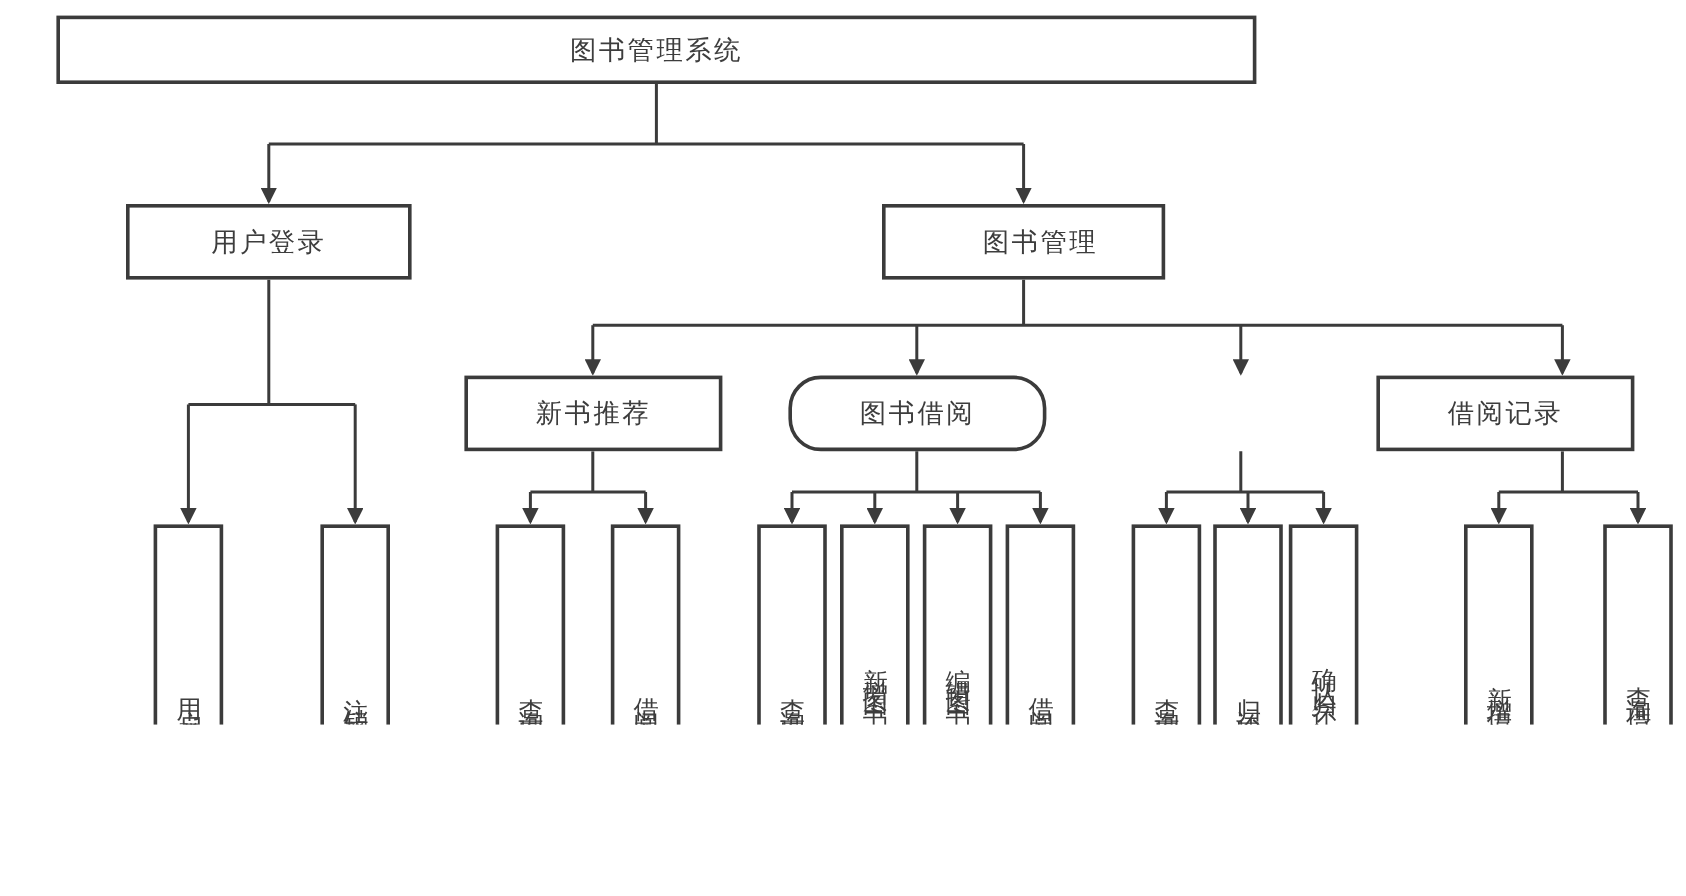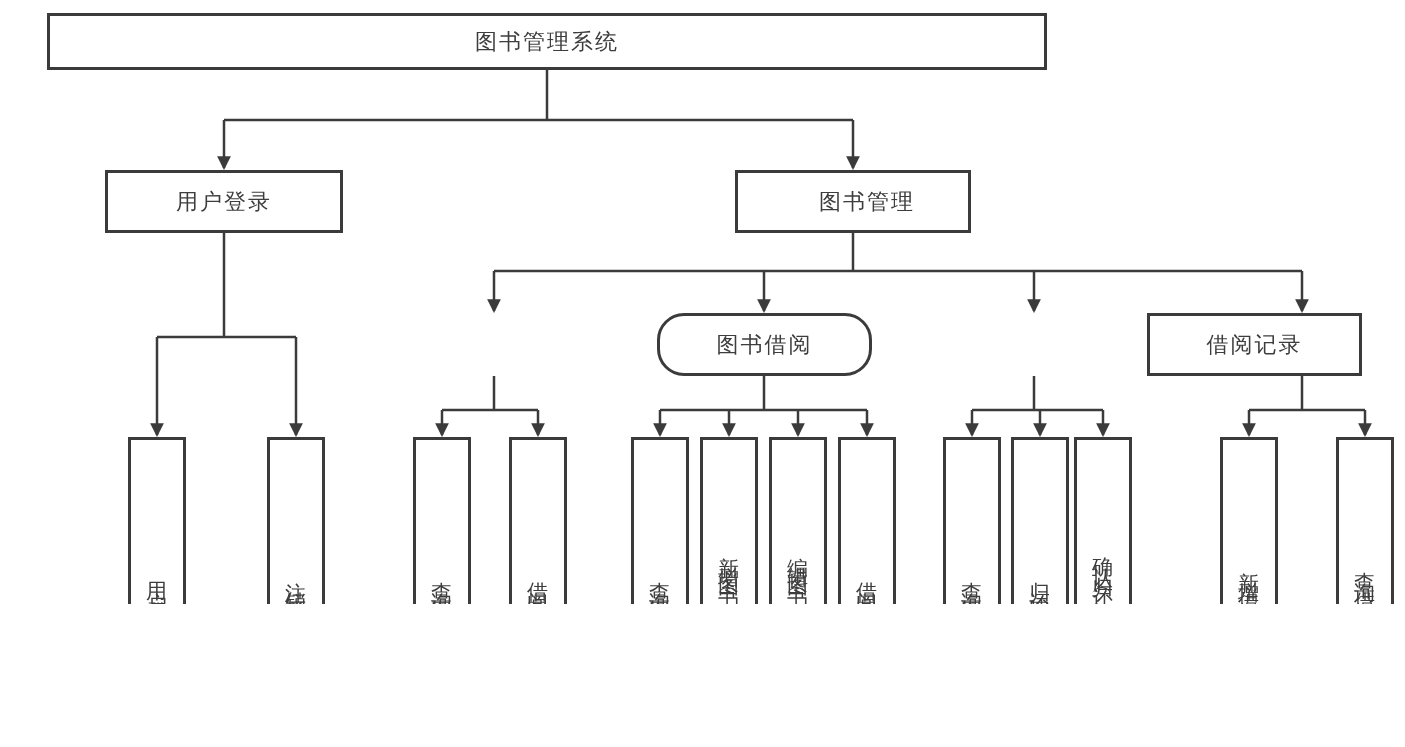--- a/index.html
+++ b/index.html
@@ -115,20 +115,21 @@
       <line x1="1226" y1="410" x2="1226" y2="435" marker-end="url(#arrow)"></line>
       <line x1="1342" y1="410" x2="1342" y2="435" marker-end="url(#arrow)"></line>
     </g>
   </svg>
 
   <div class="box n-root">图书管理系统</div>
 
   <div class="box n-l2a">用户登录</div>
   <div class="box n-l2b">图书管理</div>
 
+  <div class="box n-l3a">新书推荐</div>
   <div class="box n-l3b">图书借阅</div>
   <div class="box n-l3d">借阅记录</div>
 
   <div class="box vbox leaf x-l1">用户登录</div>
   <div class="box vbox leaf x-l2">注销登录</div>
 
   <div class="box vbox leaf x-n1">查询图书</div>
   <div class="box vbox leaf x-n2">借阅图书</div>
 
   <div class="box vbox leaf x-b1">查询图书</div>

